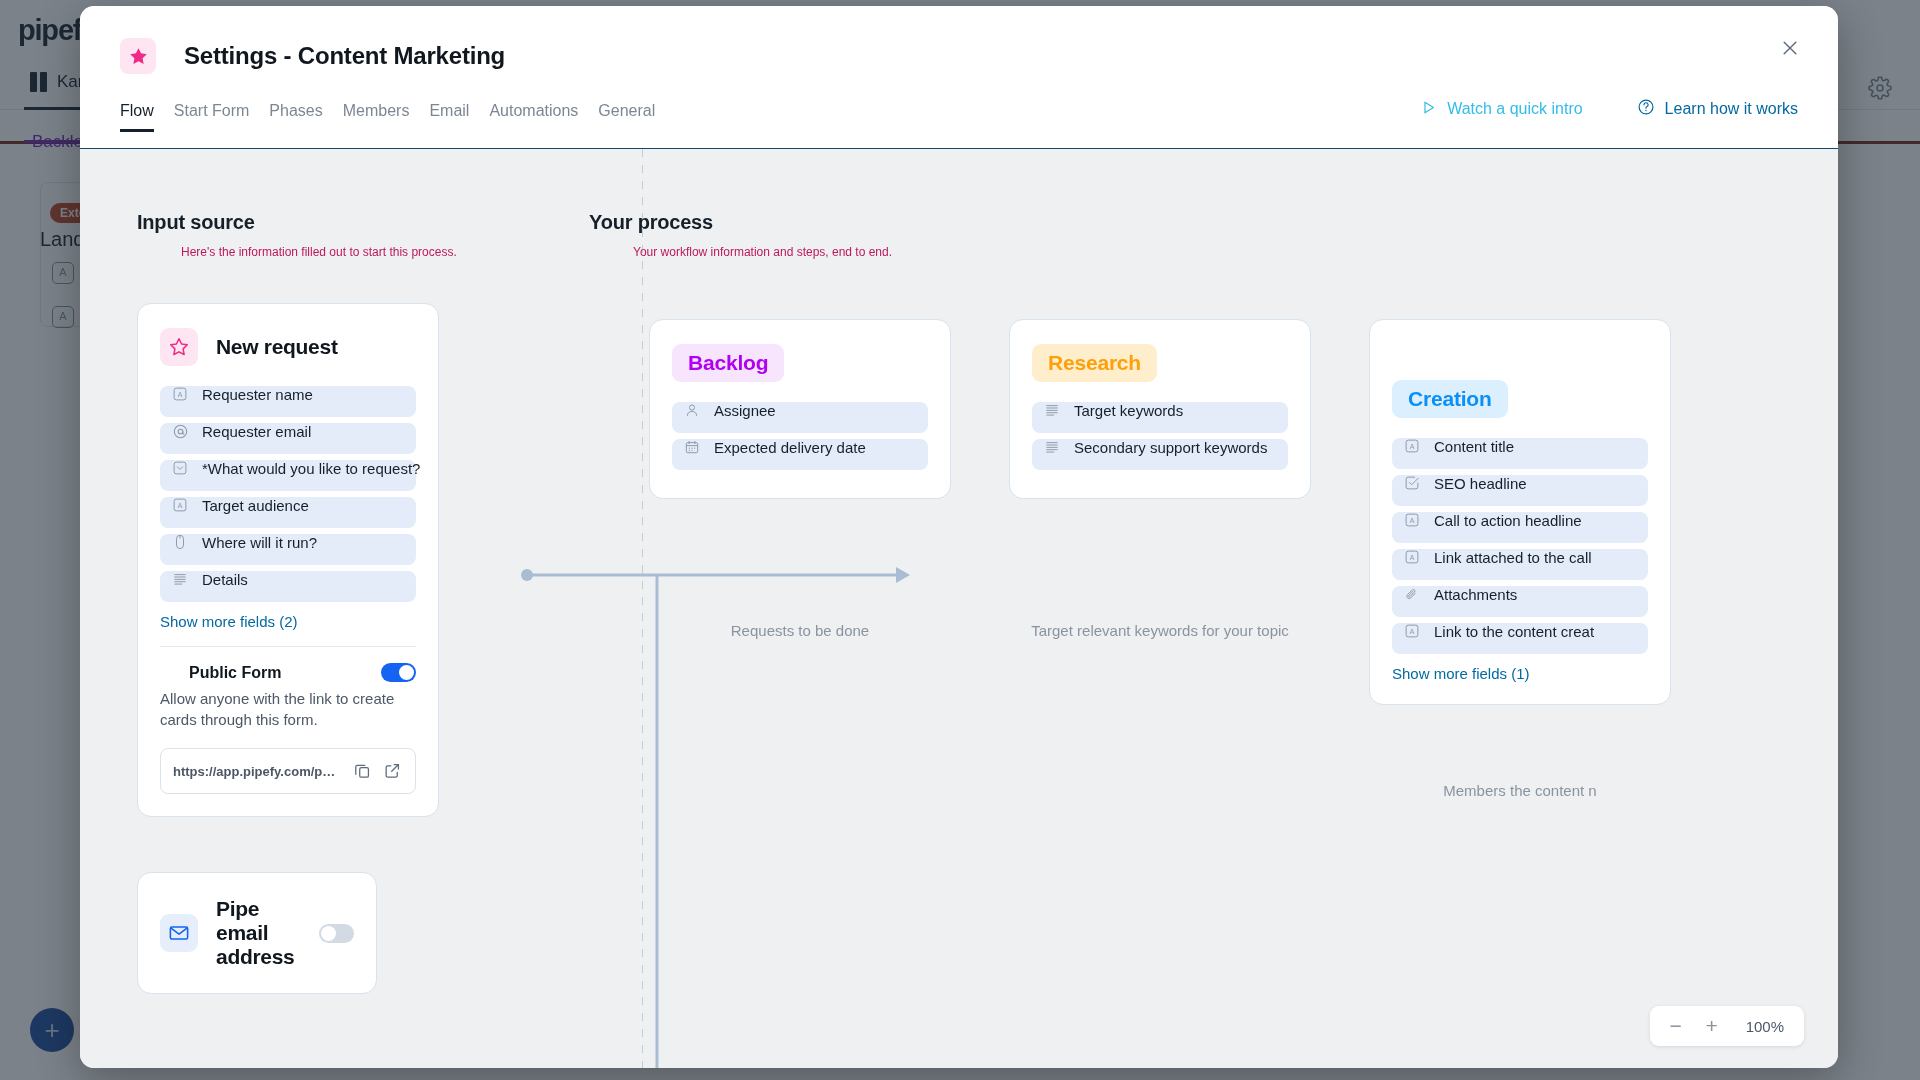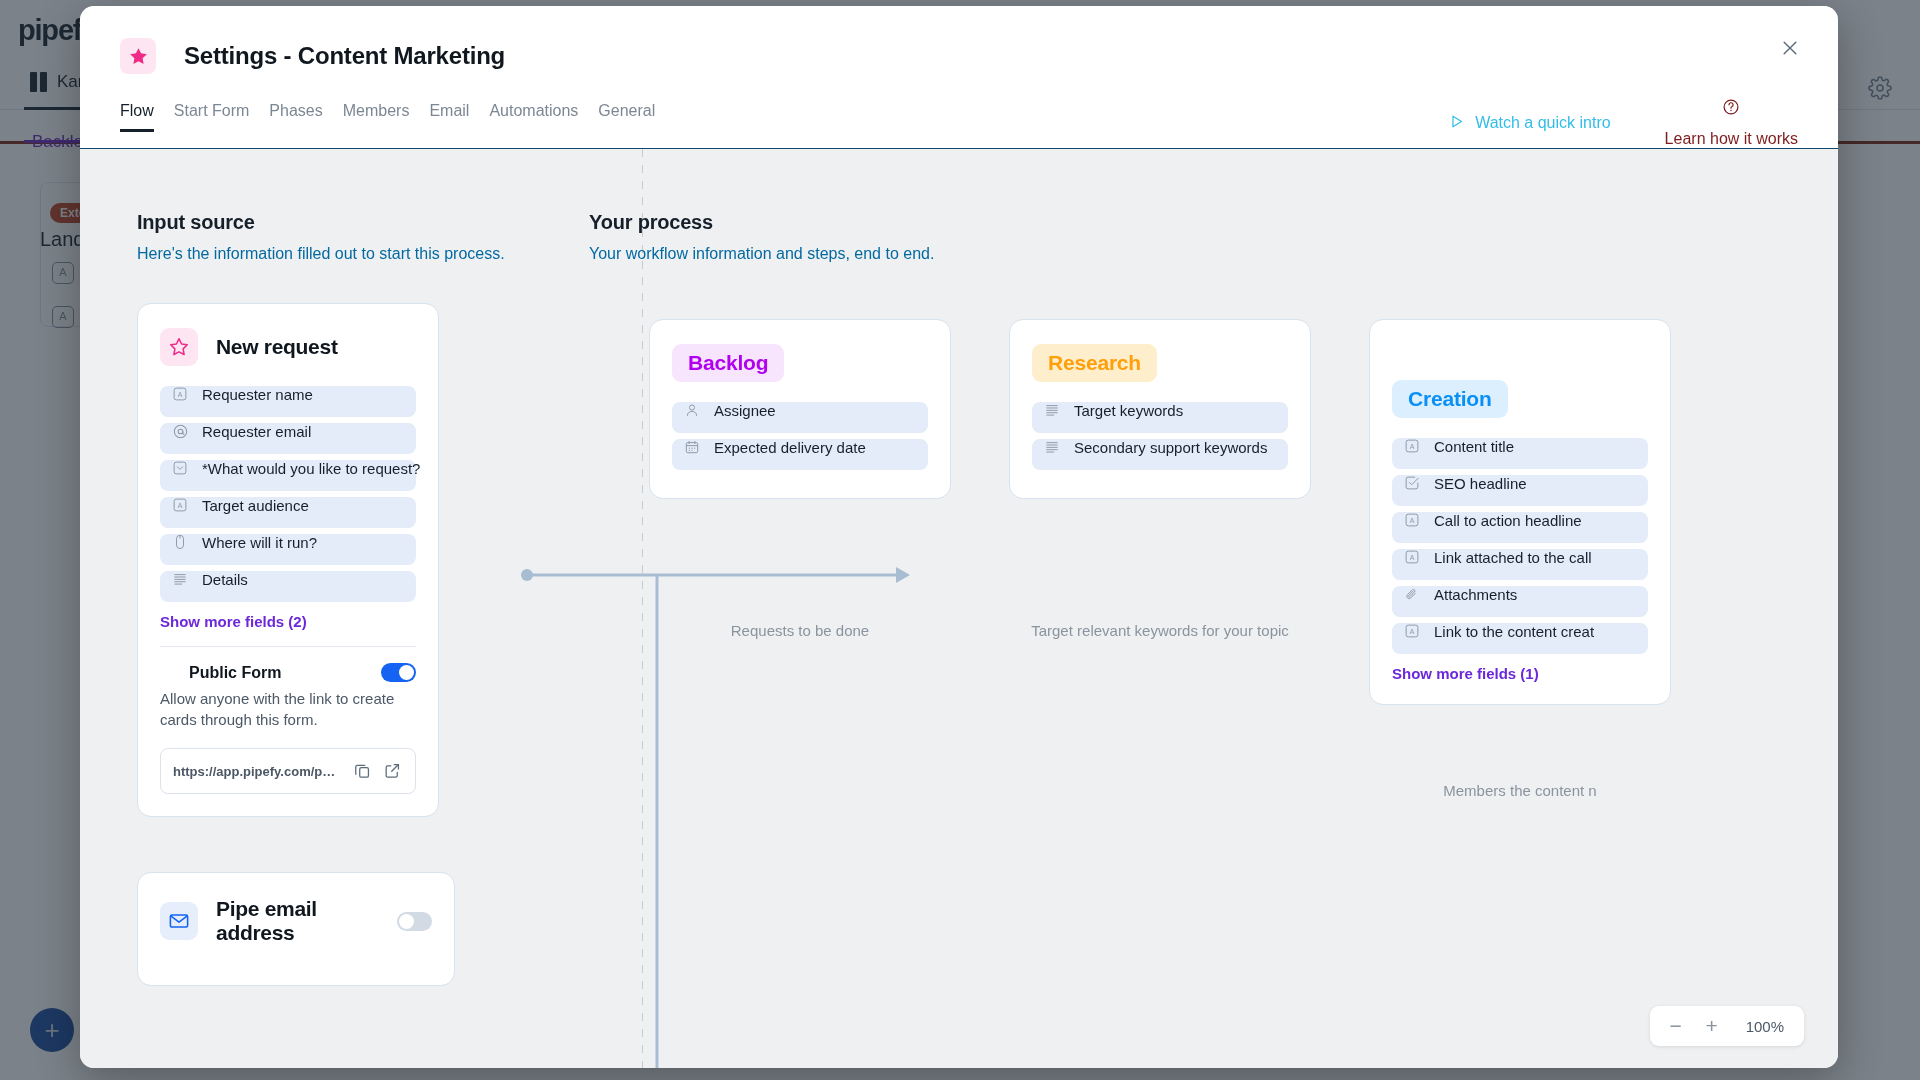--- a/index.html
+++ b/index.html
@@ -142,39 +142,39 @@
 
   .m-links {
     position: absolute; right: 40px; top: 92px;
     display: flex; gap: 54px; align-items: center;
   }
   .m-link {
     display: flex; align-items: center; gap: 10px;
     font-size: 16px; cursor: pointer;
   }
   .m-link.intro { color: #32bde8; }
-  .m-link.learn { color: #7f1d1d; flex-direction: column; }
+  .m-link.learn { color: #0369a1; }
 
   
   .modal-body {
     position: relative;
     height: 919px;
     background: #eef0f2;
     overflow: hidden;
   }
   .divider-dashed {
     position: absolute; left: 562px; top: 0px; bottom: 0px;
     width: 1px;
     background-image: linear-gradient(to bottom, #c3cbd3 0 8px, transparent 8px 16px);
     background-size: 1px 16px;
   }
 
   .sec-head { position: absolute; }
   .sec-title { font-size: 20px; font-weight: 700; color: #16202b; letter-spacing: -0.2px; }
-  .sec-sub { margin-top: 11px; font-size: 16px; color: #0369a1; }
+  .sec-sub { margin-top: 11px; font-size: 12px; color: #be185d; margin-left: 44px; }
 
   
   .node {
     position: absolute;
     background: #ffffff;
     border: 1px solid #d7e3ef;
     border-radius: 14px;
     padding: 24px 22px 22px 22px;
   }
   .node-head { display: flex; align-items: center; gap: 18px; margin-bottom: 20px; }
@@ -200,21 +200,21 @@
 
   .field-row {
     display: flex; align-items: flex-start; gap: 14px;
     background: #e4ecf9; border-radius: 8px;
     height: 31px; padding: 0 12px; margin-bottom: 6px;
     font-size: 15px; color: #16202b; white-space: nowrap;
   }
   .fld-ico { flex: 0 0 16px; width: 16px; height: 16px; color: #8d98a5; display:flex; align-items:center; justify-content:center;}
 
   .show-more {
-    margin-top: 11px; font-size: 15px; color: #6d28d9; cursor: pointer; font-weight: bold;
+    margin-top: 11px; font-size: 15px; color: #0369a1; cursor: pointer;
   }
 
   .node-caption {
     position: absolute;
     width: 100%; text-align: center;
     font-size: 15px; color: #8a949f;
   }
 
   .node-divider { height: 1px; background: #e3e8ee; margin: 16px 0 16px 0; }
 
@@ -471,21 +471,21 @@
         <span class="url-btn">
           <svg viewBox="0 0 24 24" width="19" height="19" fill="none" stroke="currentColor" stroke-width="1.6" stroke-linecap="round">
               <path d="M14 4.5h5.5V10"></path>
               <path d="M19.5 4.5L11 13"></path>
               <path d="M18 14.5v4a1.8 1.8 0 0 1-1.8 1.8H5.8A1.8 1.8 0 0 1 4 18.5V8.1a1.8 1.8 0 0 1 1.8-1.8h4"></path>
             </svg>
         </span>
       </div>
     </div>
 
-    <div class="node" style="left:57px; top:723px; width:318px; padding-bottom:40px;">
+    <div class="node" style="left:57px; top:723px; width:240px; padding-bottom:24px;">
       <div class="node-head" style="margin-bottom:0;">
         <div class="node-icon-box blue">
           <svg viewBox="0 0 24 24" width="22" height="22" fill="none" stroke="#1463f3" stroke-width="1.7" stroke-linejoin="round">
             <rect x="2.6" y="5.4" width="18.8" height="13.2" rx="1.6"></rect>
             <path d="M3 6.4l9 6.8 9-6.8"></path>
           </svg>
         </div>
         <div class="node-title">Pipe email address</div>
         <div class="toggle off" style="margin-left:auto;">
             <span class="knob"></span>

